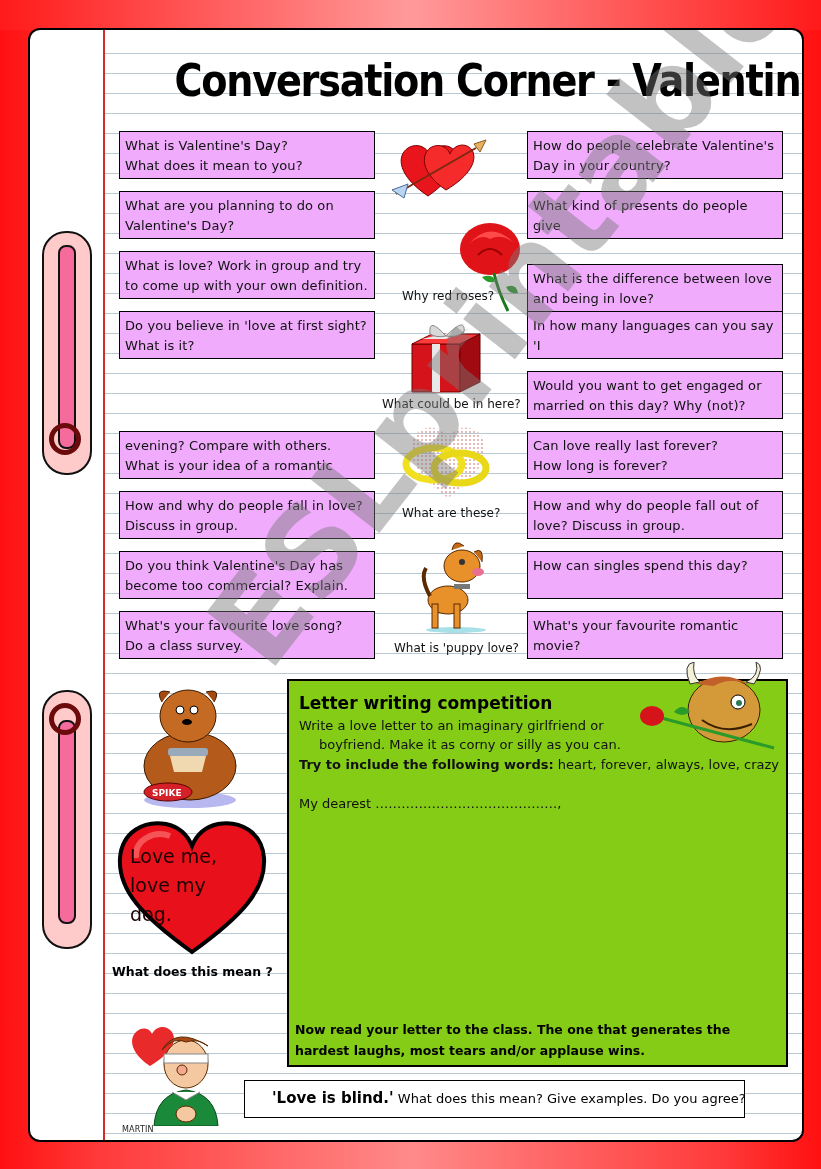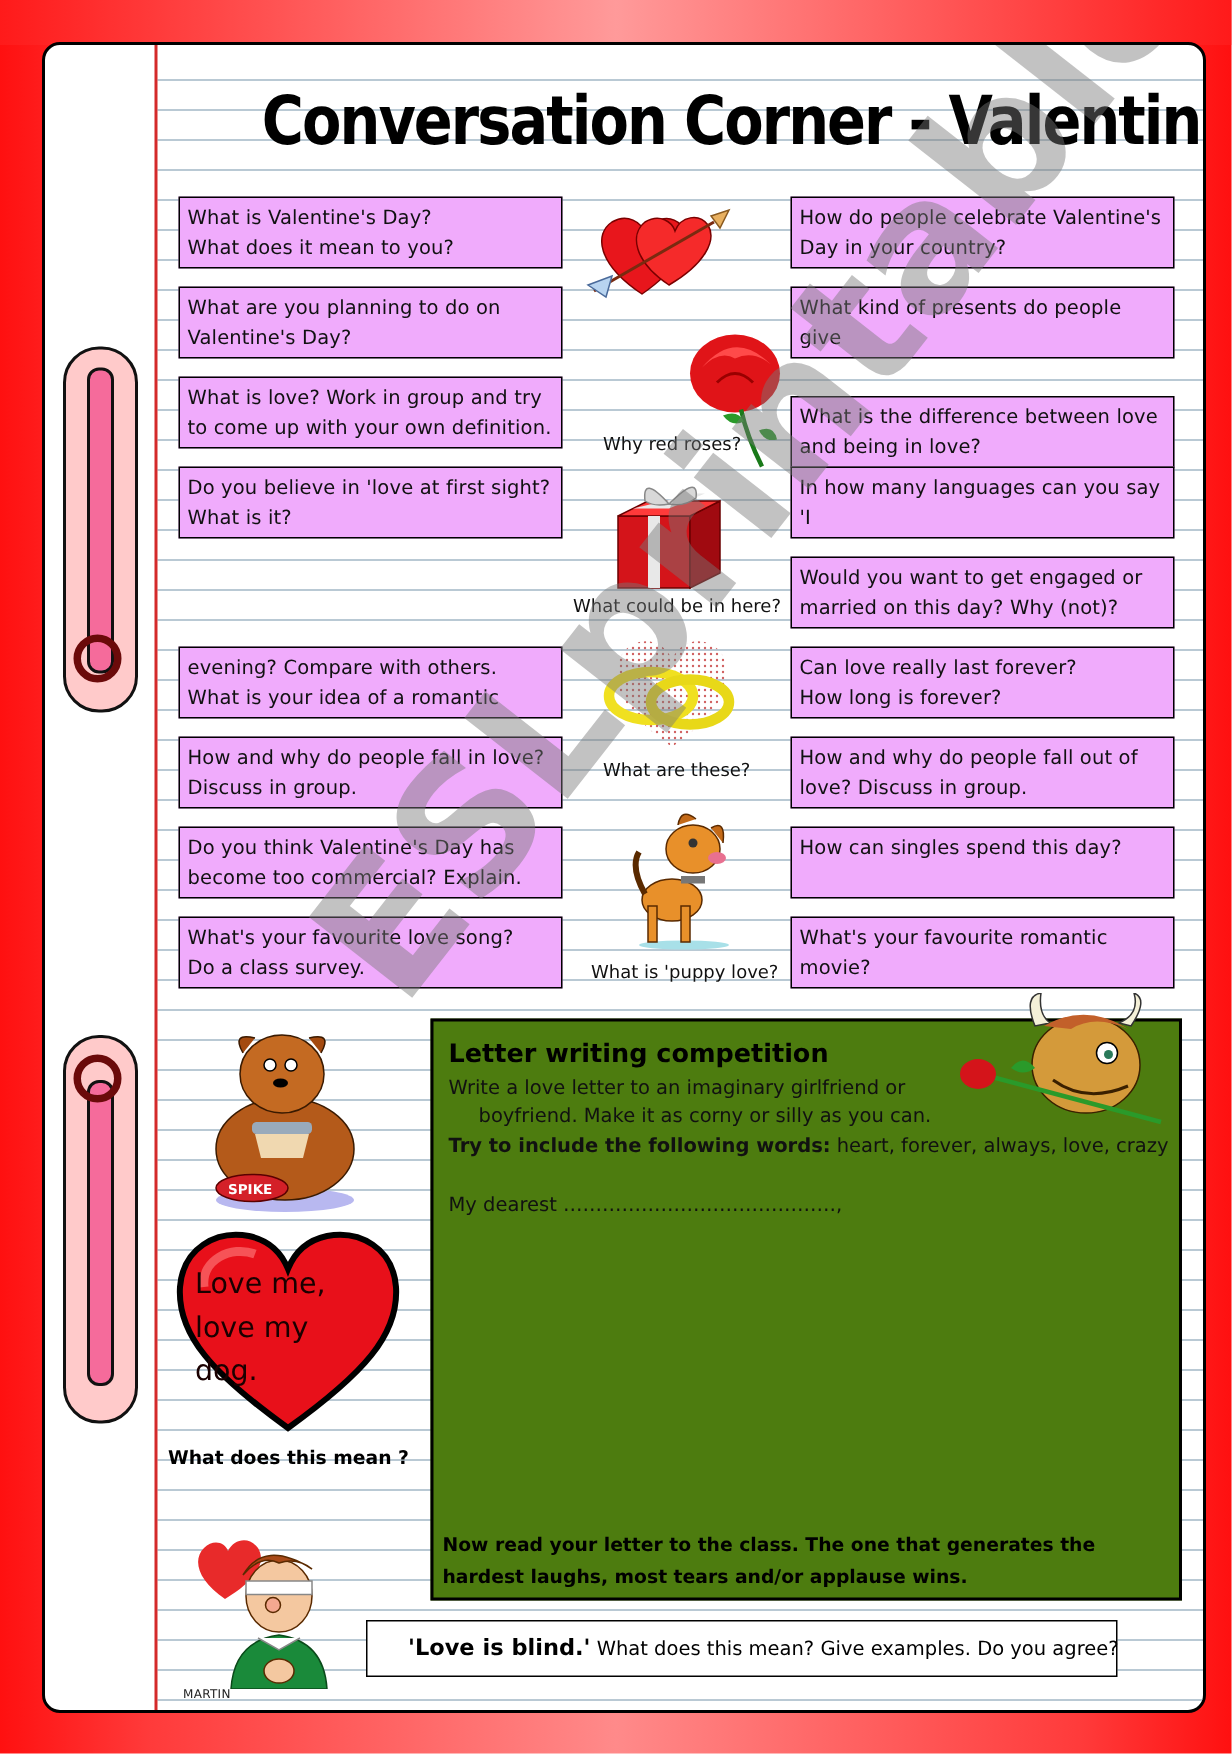--- a/index.html
+++ b/index.html
@@ -36,21 +36,21 @@
     box-sizing:border-box; padding:4px 5px; font-size:13px; line-height:19.5px; color:#111;
     font-family:"DejaVu Sans", sans-serif; letter-spacing:0.1px; overflow:hidden;
   }
   .qbox.left { left:89px; }
   .qbox.right { left:497px; }
 
   .caption { position:absolute; font-size:12px; color:#111; white-space:nowrap; background:rgba(255,255,255,0.0); }
 
   .letter-box {
     position:absolute; left:257px; top:649px; width:501px; height:388px;
-    border:2.5px solid #000; background:#4d7c0f; box-sizing:border-box;
+    border:2.5px solid #000; background:#84cc16; box-sizing:border-box;
   }
   .letter-title { position:absolute; left:10px; top:12px; font-weight:bold; font-size:17px; color:#000; }
   .letter-line { position:absolute; left:10px; font-size:13px; color:#111; white-space:nowrap; }
   .letter-bold { font-weight:bold; }
   .letter-final { position:absolute; left:6px; top:338px; font-weight:bold; font-size:12.5px; line-height:21px; color:#000; width:460px; }
 
   .blind-box {
     position:absolute; left:214px; top:1050px; width:501px; height:38px;
     border:1.5px solid #000; background:#fff; box-sizing:border-box; padding:8px 27px; font-size:13px; white-space:nowrap;
   }

